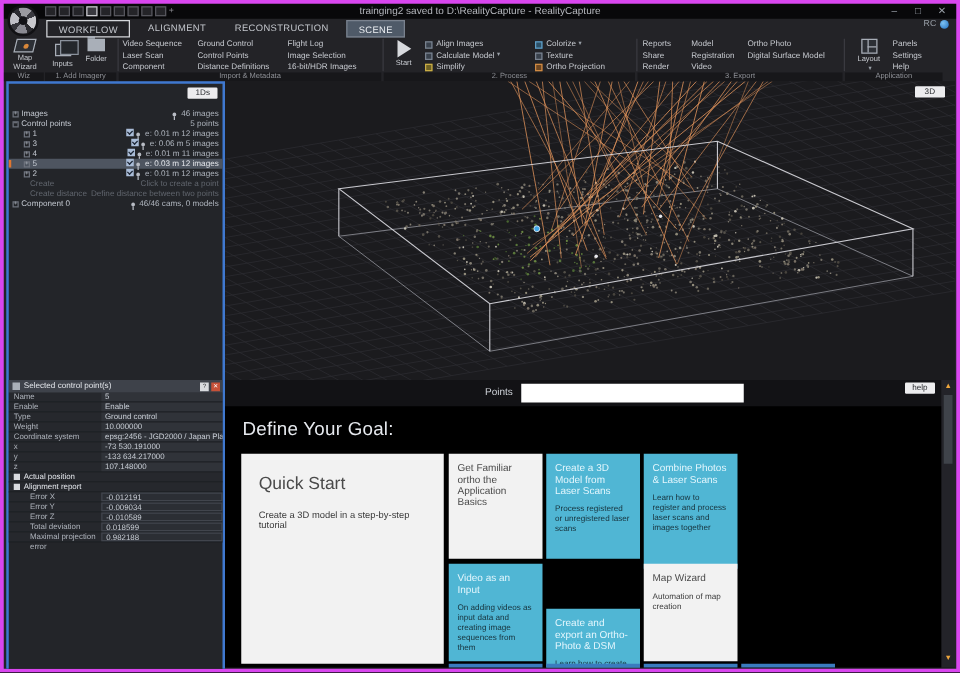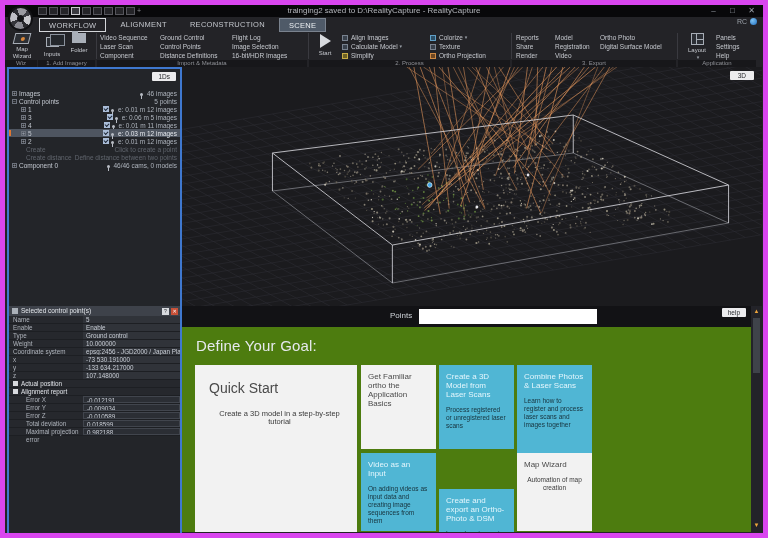--- a/index.html
+++ b/index.html
@@ -1,17 +1,17 @@
 <!DOCTYPE html>
 <html><head>
 <meta charset="utf-8">
 <style>
   html,body{margin:0;padding:0;background:#000;}
   *{box-sizing:border-box;font-family:"Liberation Sans",sans-serif;}
-  .app{position:relative;width:768px;height:538px;background:#232327;border:5px solid #d946ef;overflow:hidden;}
+  .app{position:relative;width:768px;height:538px;background:#232327;border:3px solid #d946ef;overflow:hidden;}
 
   
   .titlebar{position:absolute;left:0;top:0;right:0;height:12px;background:#08080a;}
   .win-title{position:absolute;left:0;right:0;top:1px;text-align:center;font-size:8px;color:#b4b6bc;}
   .win-controls{position:absolute;right:2px;top:0;height:12px;display:flex;}
   .win-controls span{width:19px;text-align:center;font-size:8px;line-height:12px;color:#9aa0a8;}
   .qat{position:absolute;left:33px;top:2px;display:flex;gap:2px;}
   .qat span{width:9px;height:8px;border:1px solid #55555c;background:#242428;}
   .qat span.active{border-color:#c9c9ce;background:#3a3a40;}
   .qat .plus{border:none;background:none;color:#8a8a90;font-size:7px;line-height:8px;width:8px;}
@@ -95,30 +95,30 @@
   .view3d{position:absolute;right:8px;top:4px;padding:1px 8px;background:#ececee;color:#26282c;font-size:6.5px;border-radius:1px;}
 
   
   .bottom-panel{position:absolute;left:177px;top:301px;right:1px;bottom:1px;background:#121215;}
   .search-lbl{position:absolute;left:208px;top:5px;font-size:8px;color:#cfd3d9;}
   .search-input{position:absolute;left:237px;top:3px;width:178px;height:15px;background:#ffffff;border:none;font-size:8px;padding:0 3px;}
   .help-tab{position:absolute;right:16px;top:2px;}
   .vscroll{position:absolute;right:0;top:0;bottom:0;width:11px;background:#232329;}
   .vscroll .arr{position:absolute;left:0;width:11px;text-align:center;color:#eda53c;font-size:6px;}
   .vscroll .thumb{position:absolute;left:2px;top:12px;width:7px;height:55px;background:#3f434a;}
-  .goal-area{position:absolute;left:0;top:21px;right:11px;bottom:0;background:#4d7c0f;overflow:hidden;}
+  .goal-area{position:absolute;left:0;top:21px;right:11px;bottom:0;background:#000000;overflow:hidden;}
   .goal-hd{position:absolute;left:14px;top:10px;font-size:15px;font-weight:400;color:#e6e9ee;letter-spacing:.2px;}
   .tile{position:absolute;padding:7px;cursor:pointer;}
   .tile.white{background:#f2f2f2;}
   .tile.blue{background:#50b6d4;}
   .tile-title{font-size:8px;line-height:9px;margin-bottom:7px;}
   .tile.white .tile-title{color:#4a4a4a;}
   .tile.blue .tile-title{color:#e3f6fd;}
   .tile-body{font-size:6.5px;line-height:8px;}
-  .tile.white .tile-body{color:#3a3a3a;text-align:center;}
+  .tile.white .tile-body{color:#3a3a3a;}
   .tile.blue .tile-body{color:#17323c;}
   .tile.featured .tile-title{font-size:14px;line-height:16px;margin:8px 0 14px 7px;}
   .tile.featured .tile-body{font-size:7.5px;margin-left:7px;}
   .stub{position:absolute;top:206px;height:7px;background:#3a7bbf;}
 </style>
 </head>
 <body>
 
 <div class="app">
 

